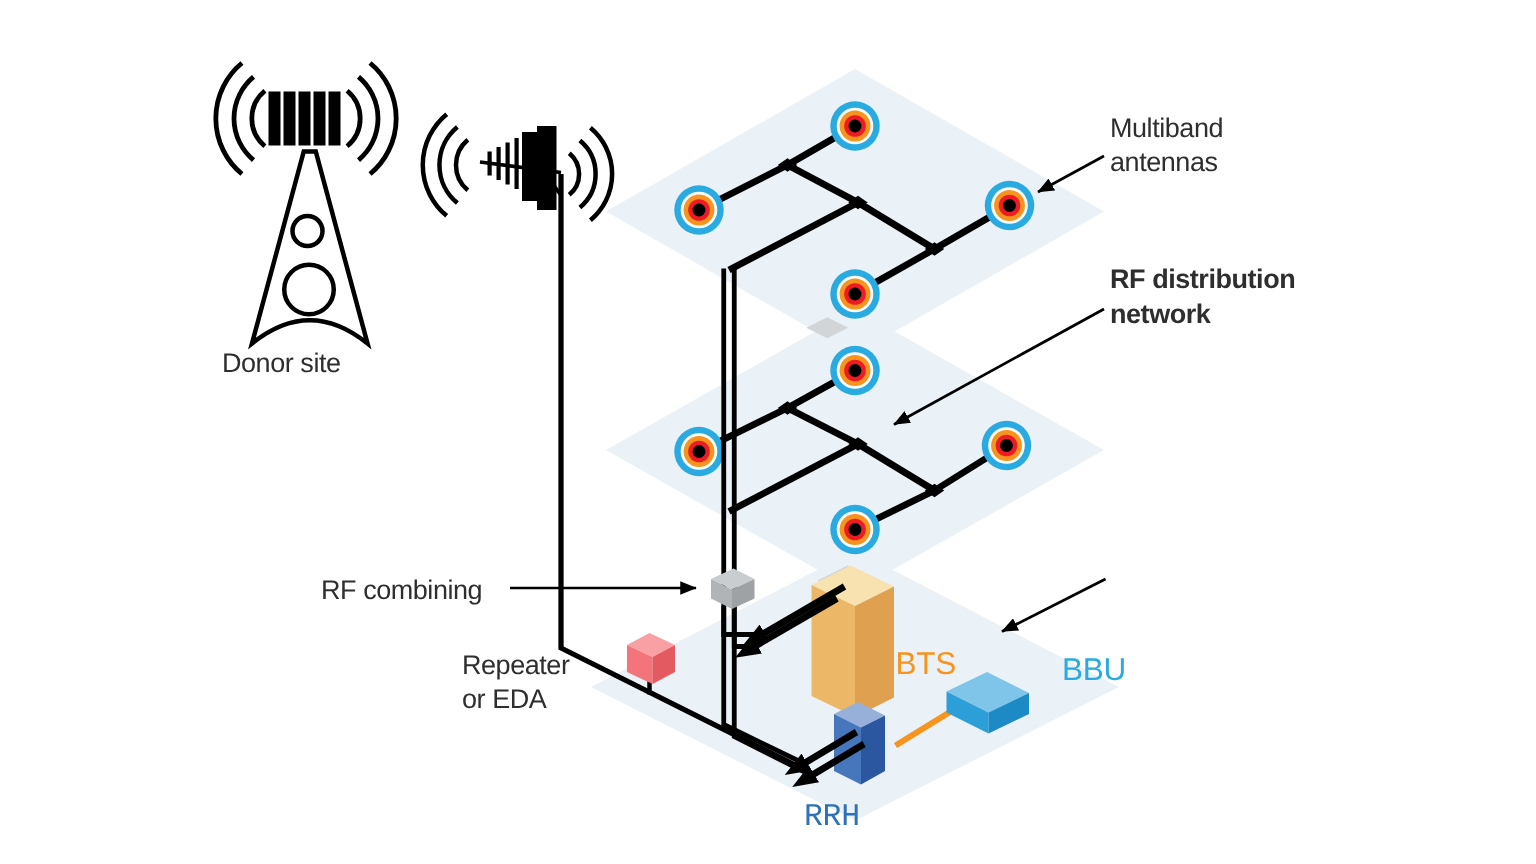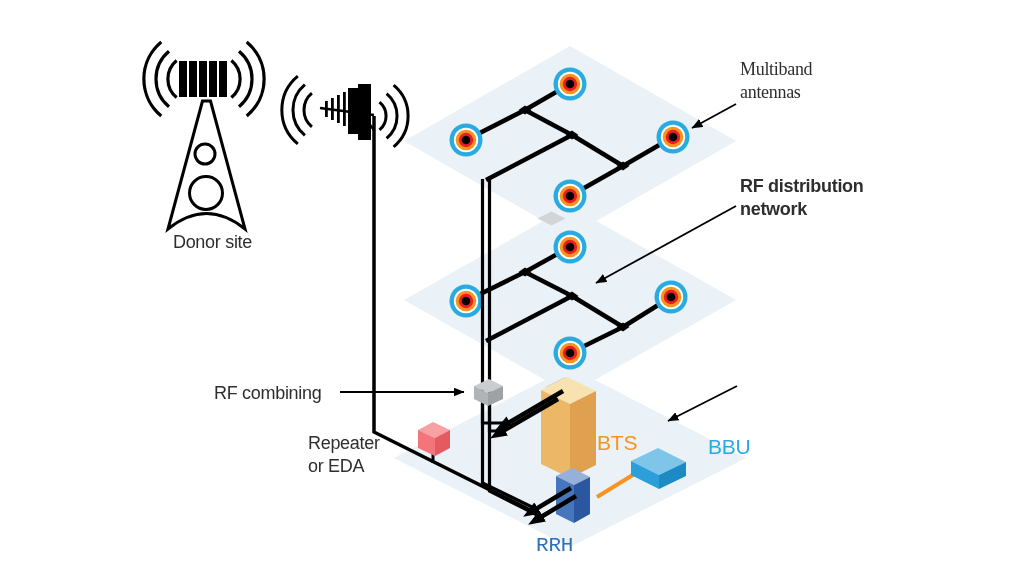--- a/index.html
+++ b/index.html
@@ -5,21 +5,21 @@
   html,body{margin:0;padding:0;background:#fff;}
   .canvas{
     position:relative;width:1024px;height:576px;background:#fff;overflow:hidden;
     font-family:"Liberation Sans",sans-serif;
   }
   svg{position:absolute;left:0;top:0;}
   .label{
     position:absolute;color:var(--text-dark);font-size:18px;line-height:23px;
     letter-spacing:-0.3px;white-space:pre-line;
   }
-  .label.center{text-align:right;}
+  .label.center{text-align:left;}
   .eq{font-size:21px;letter-spacing:-0.2px;}
   .bts-l{color:var(--accent-orange);}
   .bbu-l{color:var(--accent-cyan);}
   .rrh-l{color:var(--rrh-label-blue);}
 </style>
 </head>
 <body>
 
 <div class="canvas">
 
@@ -182,21 +182,21 @@
   <g stroke="var(--line-black)" stroke-width="1.8" fill="none">
     <line x1="736" y1="104" x2="692" y2="128" marker-end="url(#ah)"></line>
     <line x1="736" y1="206" x2="596" y2="283" marker-end="url(#ah)"></line>
     <line x1="737" y1="386" x2="668" y2="421" marker-end="url(#ah)"></line>
     <line x1="340" y1="392" x2="464" y2="392" marker-end="url(#ah)"></line>
   </g>
 </svg>
 
 <div class="label center" style="left:148px;top:231px;width:104px;">Donor site</div>
 
-<div class="label" style="left:740px;top:58px;font-family:Liberation Serif, serif;">Multiband
+<div class="label" style="left:740px;top:74px;">Multiband
 antennas</div>
 
 <div class="label" style="left:740px;top:175px;font-weight:bold;">RF distribution
 network</div>
 
 
 <div class="label" style="left:214px;top:382px;">RF combining</div>
 
 <div class="label" style="left:308px;top:432px;">Repeater
 or EDA</div>

